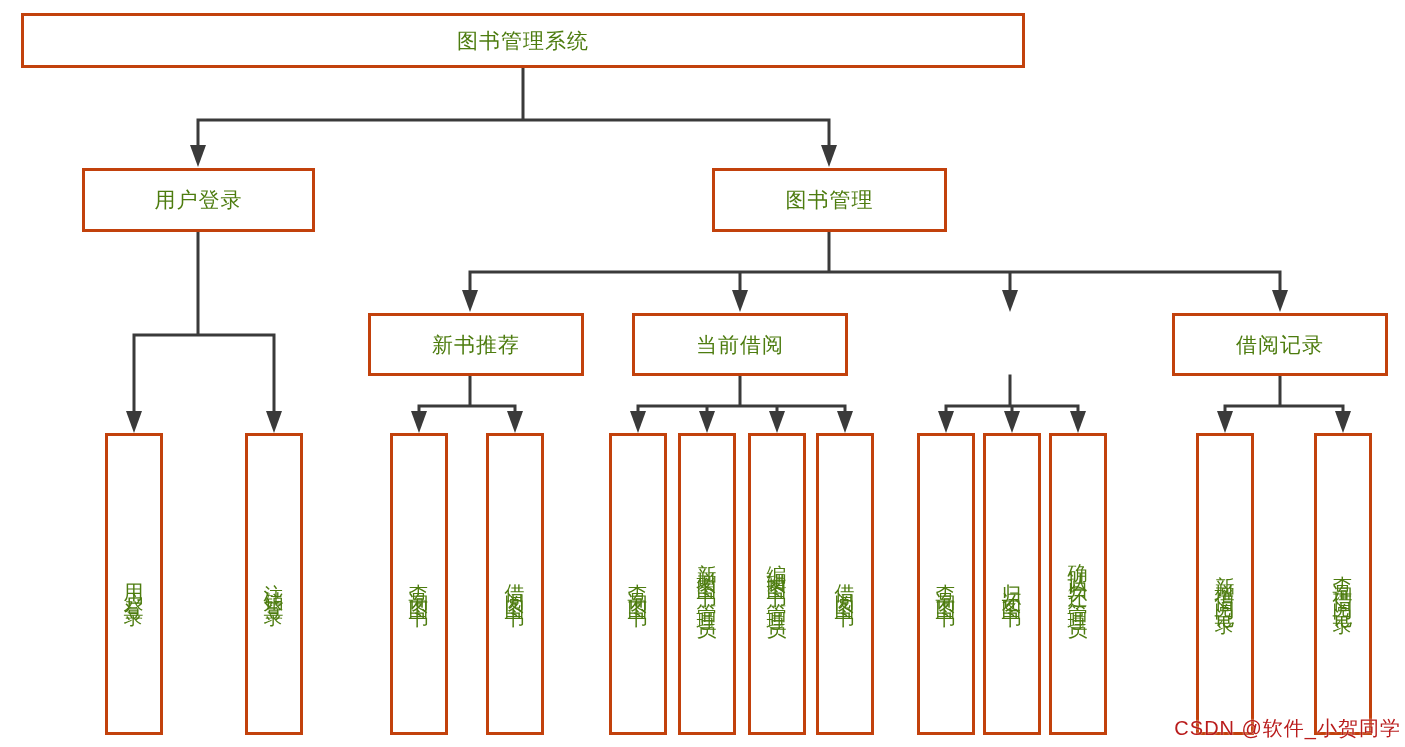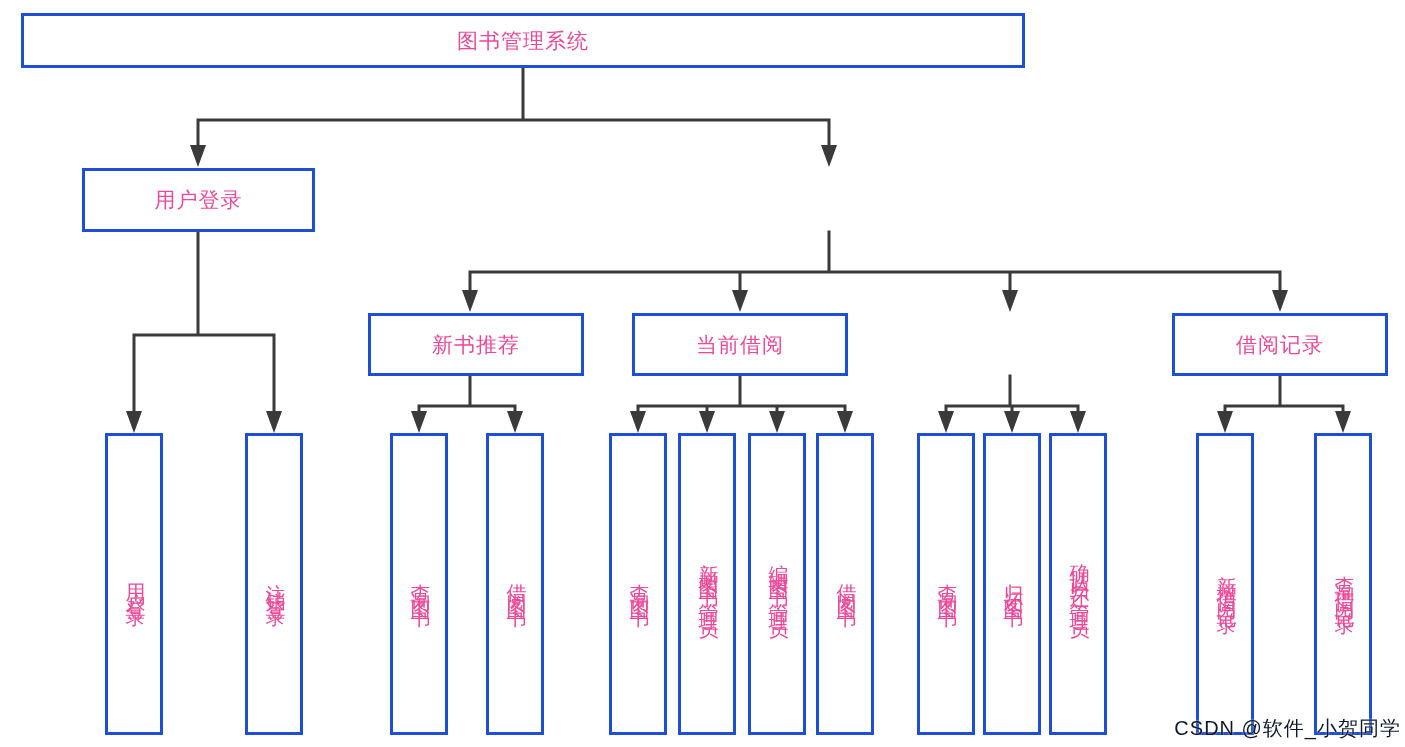--- a/index.html
+++ b/index.html
@@ -19,27 +19,26 @@
     position: absolute;
     left: 0; top: 0;
     width: 1405px;
     height: 747px;
     z-index: 1;
   }
   .node, .vnode {
     position: absolute;
     box-sizing: border-box;
     background: #ffffff;
-    border: 3px solid #1d4ed8;
-    color: #ec4899;
+    border: 3px solid #c2410c;
+    color: #4d7c0f;
     display: flex;
     align-items: center;
     justify-content: center;
     z-index: 2;
-    font-family: Liberation Mono, monospace;
   }
   .node {
     font-size: 21px;
     letter-spacing: 1px;
     white-space: nowrap;
   }
   .vnode {
     writing-mode: vertical-rl;
     text-orientation: mixed;
     font-size: 20px;
@@ -73,21 +72,21 @@
   .n-d3 { left: 1049px; }
   .n-e1 { left: 1196px; }
   .n-e2 { left: 1314px; }
 
   .watermark {
     position: absolute;
     right: 4px;
     top: 715px;
     z-index: 3;
     font-size: 20px;
-    color: #0f172a;
+    color: #b91c1c;
     letter-spacing: 1px;
     white-space: nowrap;
     text-shadow: 0 0 2px rgba(255,255,255,0.9);
   }
 </style>
 </head>
 <body>
 
 <div class="canvas">
 
@@ -131,20 +130,23 @@
     </g>
   </svg>
 
   <div class="node n-root">
     <span>图书管理系统</span>
   </div>
 
   <div class="node n-l2a">
     <span>用户登录</span>
   </div>
+  <div class="node n-l2b">
+    <span>图书管理</span>
+  </div>
 
   <div class="node n-l3a">
     <span>新书推荐</span>
   </div>
   <div class="node n-l3b">
     <span>当前借阅</span>
   </div>
   <div class="node n-l3d">
     <span>借阅记录</span>
   </div>

